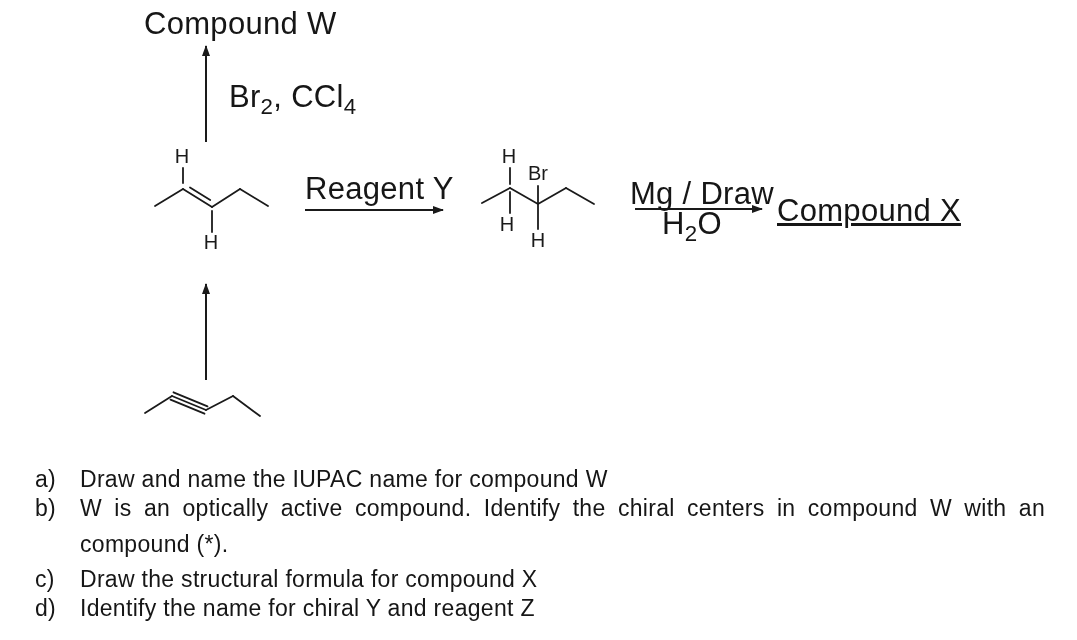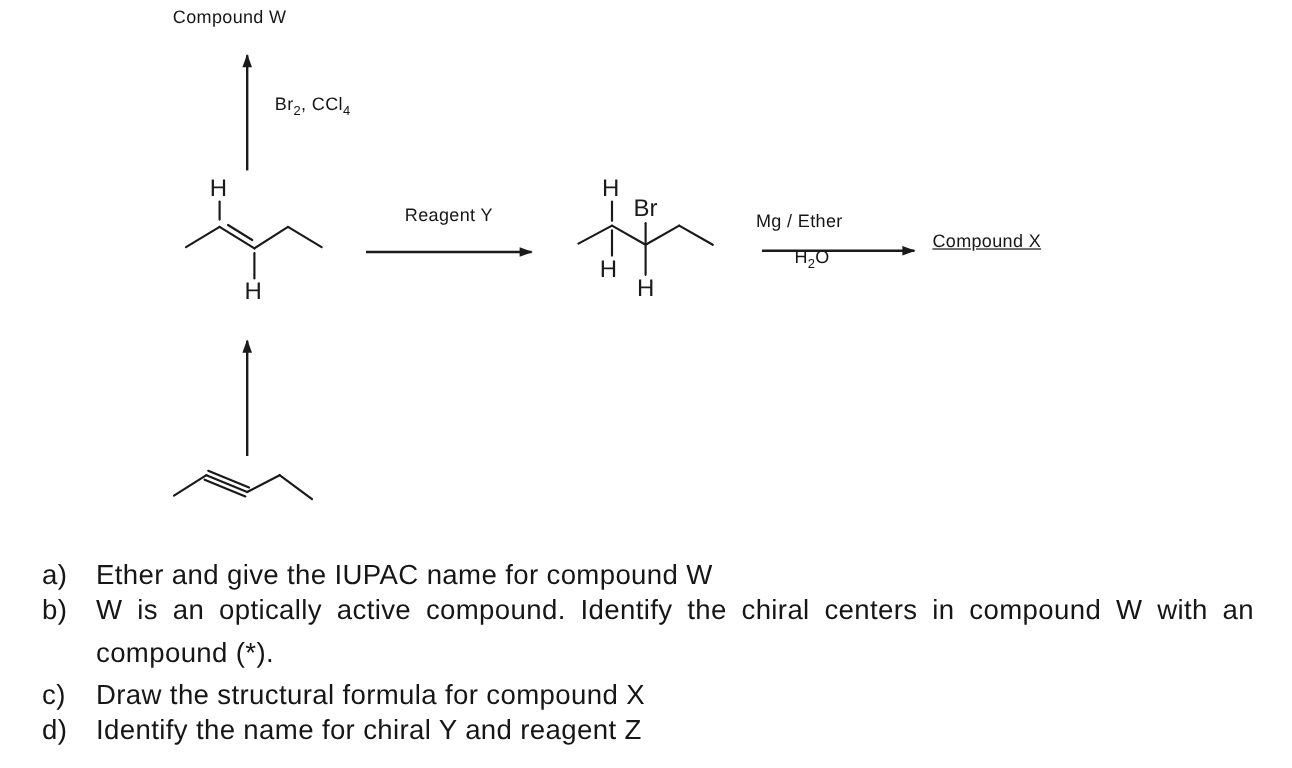--- a/index.html
+++ b/index.html
@@ -14,21 +14,21 @@
     overflow: hidden;
     font-family: "Liberation Sans", "DejaVu Sans", sans-serif;
     color: #161616;
   }
   .page {
     position: absolute;
     inset: 0;
   }
   .lbl {
     position: absolute;
-    font-size: 15px;
+    font-size: 31px;
     letter-spacing: 0.3px;
     white-space: nowrap;
     line-height: 1.18;
   }
   .lbl sub {
     font-size: 0.72em;
     line-height: 0;
   }
   .center {
     text-align: center;
@@ -135,32 +135,32 @@
       <line class="bond" x1="233" y1="396" x2="260" y2="416"></line>
     </g>
   </svg>
 
   <div class="lbl" style="left:144px; top:6px;">Compound W</div>
 
   <div class="lbl" style="left:229px; top:79px;"><span>Br</span><sub>2</sub><span>, CCl</span><sub>4</sub></div>
 
   <div class="lbl center" style="left:305px; top:171px; width:138px;">Reagent Y</div>
 
-  <div class="lbl" style="left:630px; top:176px;">Mg / Ether</div>
+  <div class="lbl" style="left:630px; top:176px;">Mg / Draw</div>
 
   <div class="lbl" style="left:662px; top:206px;"><span>H</span><sub>2</sub><span>O</span></div>
 
   <div class="lbl" style="left:777px; top:193px;text-decoration:underline;">Compound X</div>
 
 
   <div>
 
     <div class="q-line" style="top:465px;">
       <span class="q-label">a)</span>
-      <span class="q-text">Ether and give the IUPAC name for compound W</span>
+      <span class="q-text">Draw and name the IUPAC name for compound W</span>
     </div>
 
     <div class="q-line" style="top:494px;">
       <span class="q-label">b)</span>
       <span class="q-text justified">W is an optically active compound. Identify the chiral centers in compound W with an</span>
     </div>
 
     <div class="q-line" style="top:530px;">
       <span class="q-text">compound (*).</span>
     </div>

